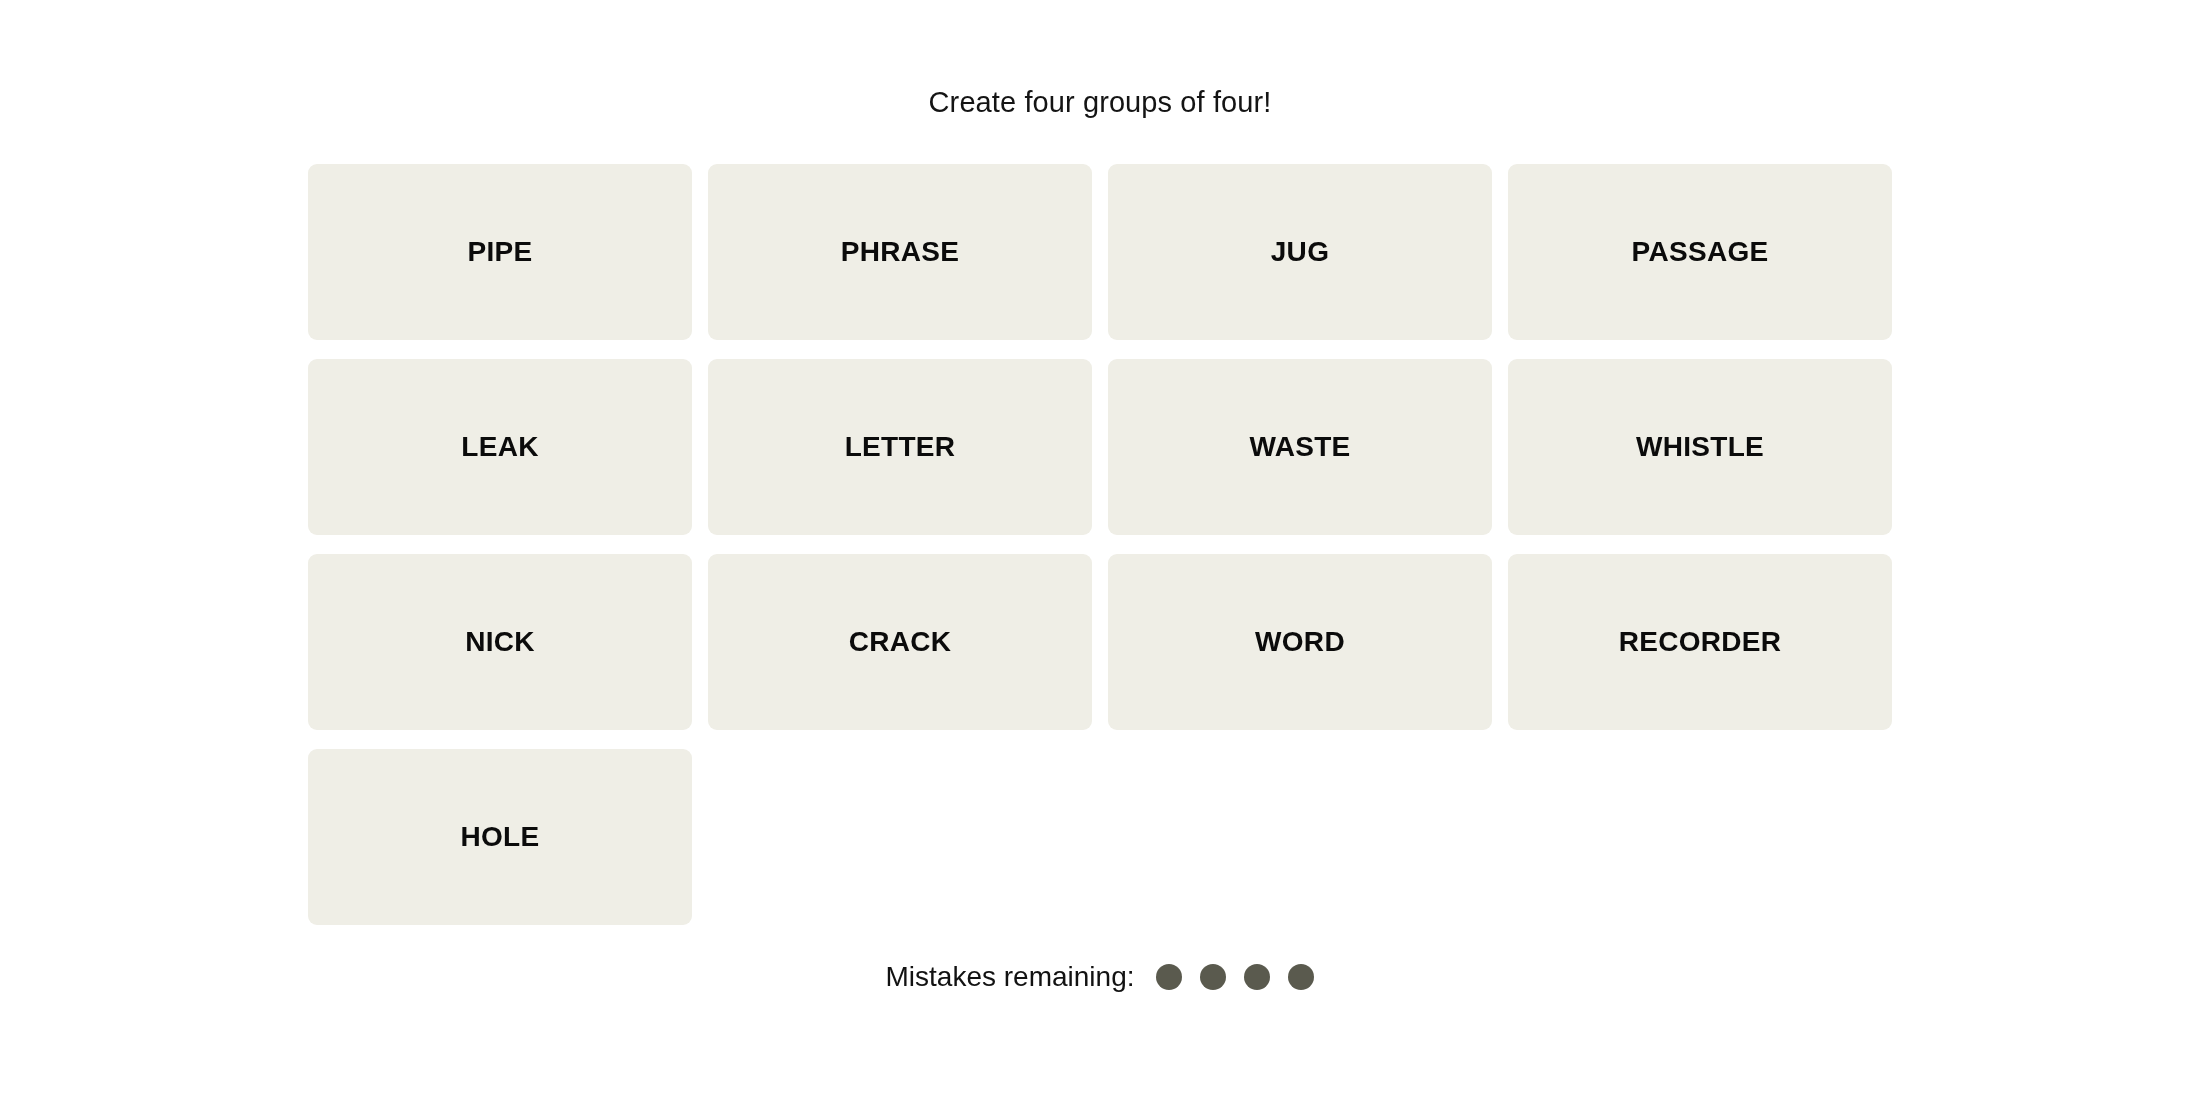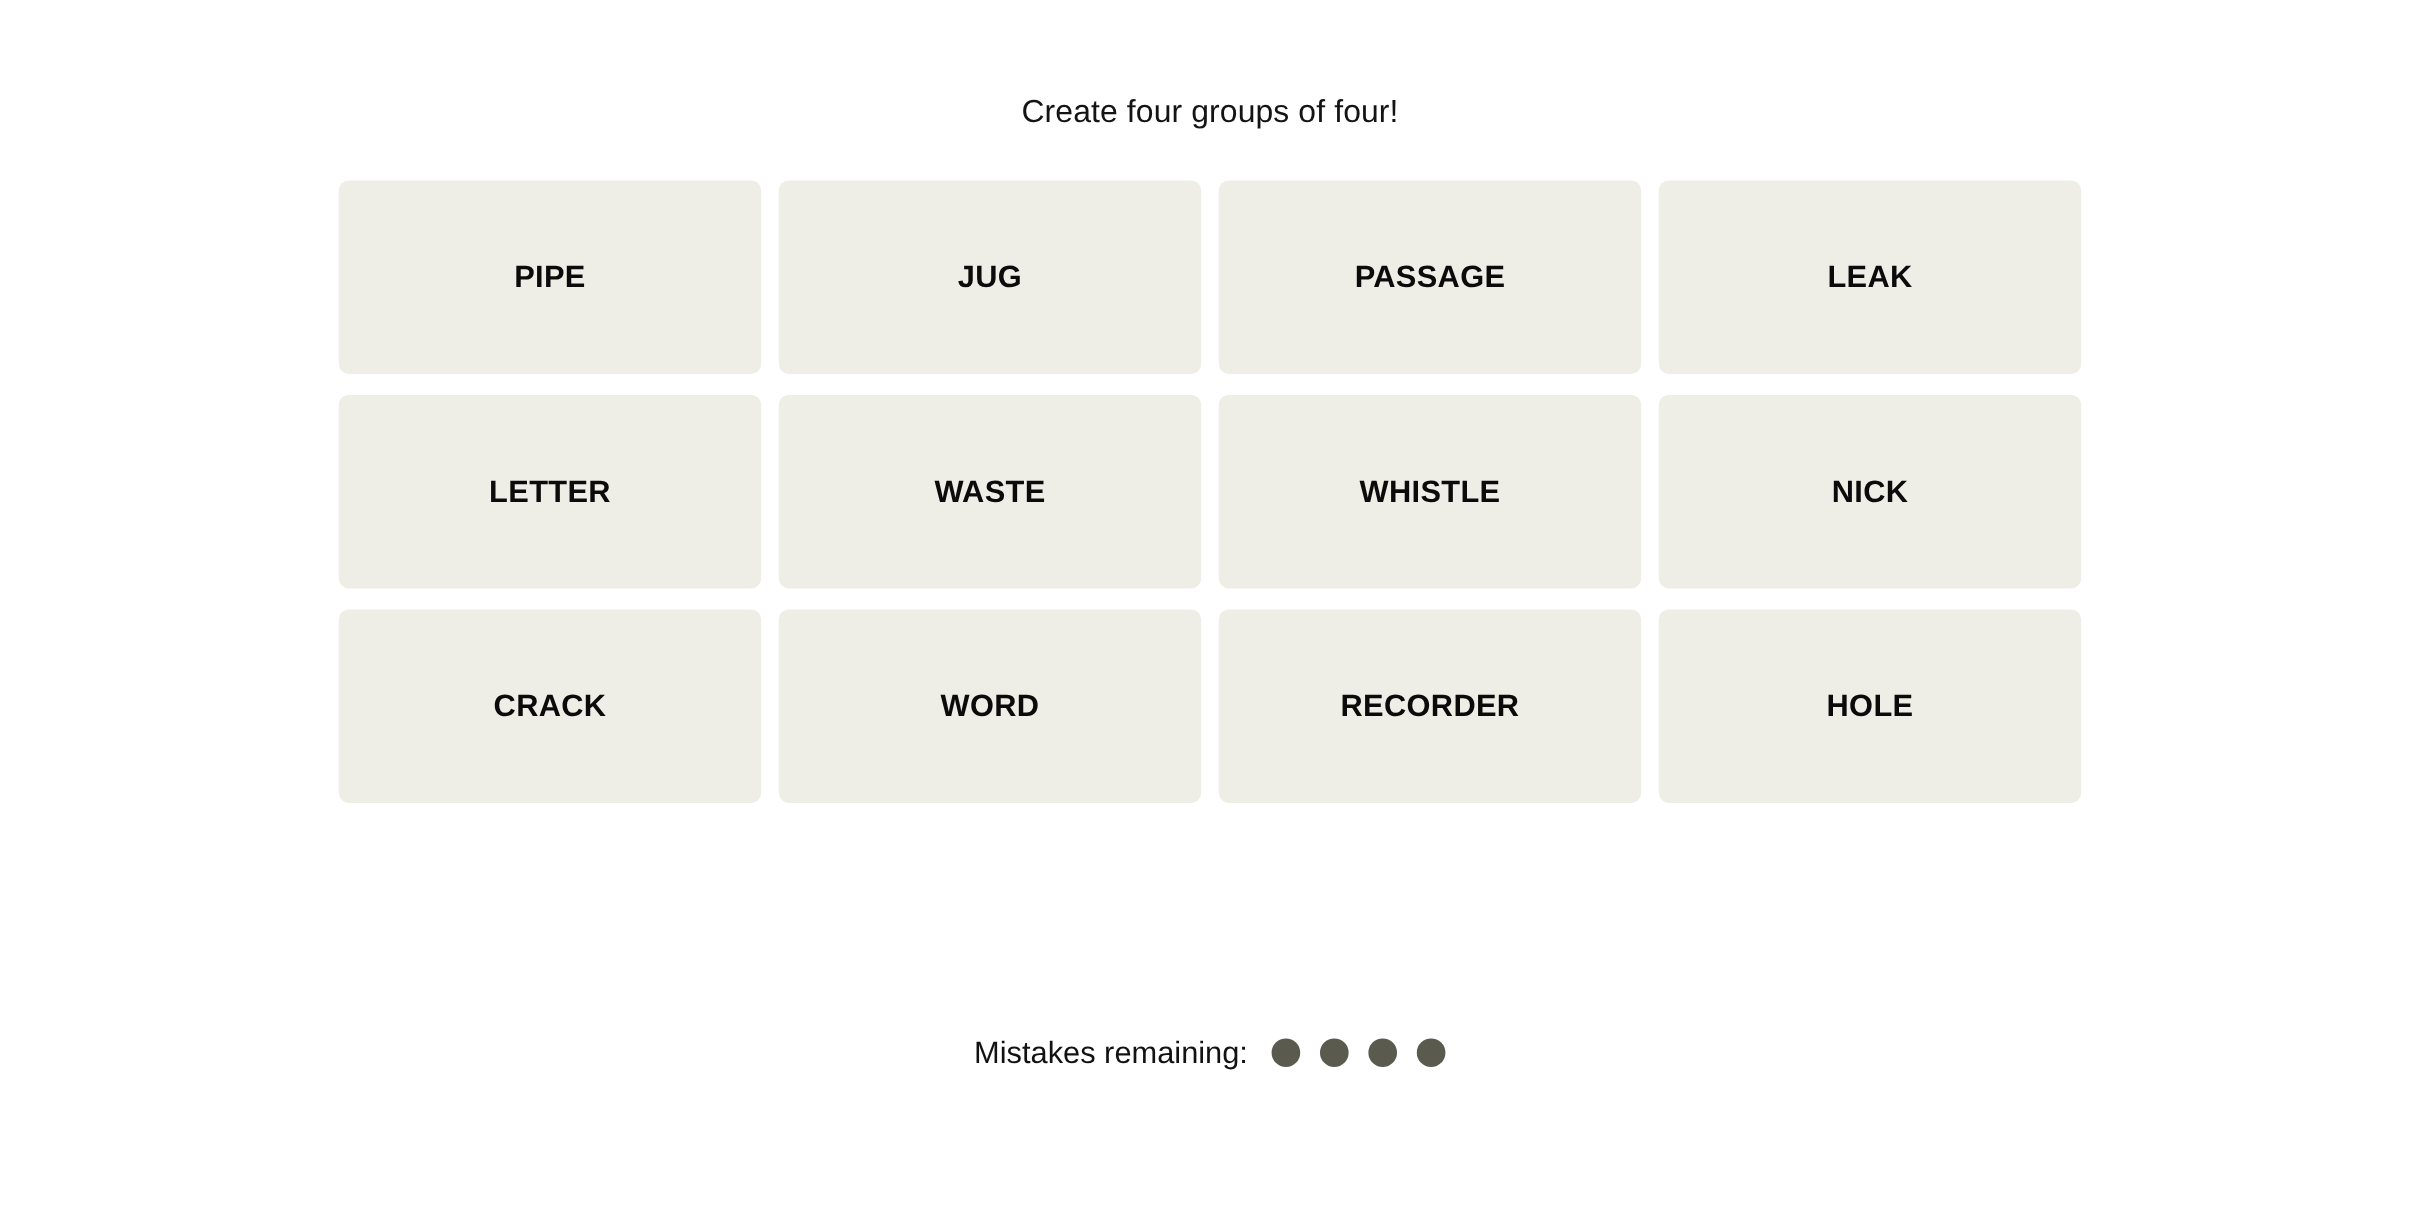--- a/index.html
+++ b/index.html
@@ -61,21 +61,21 @@
     font-size: 28px;
     font-weight: 700;
     color: #0b0b0b;
     letter-spacing: 0.3px;
     text-transform: uppercase;
     line-height: 1;
     text-align: center;
   }
 
   .mistakes-bar {
-    margin-top: 18px;
+    margin-top: 38px;
     display: flex;
     align-items: center;
     justify-content: center;
     gap: 22px;
   }
 
   .mistakes-label {
     font-size: 28px;
     font-weight: 400;
     color: #121212;
@@ -99,20 +99,23 @@
 </head>
 <body>
 
 <div class="game-root">
 
   <div class="instruction">Create four groups of four!</div>
 
   <div class="board">
     <button class="tile">
       <span class="tile-label">PIPE</span>
+    </button>
+    <button class="tile">
+      <span class="tile-label">PHRASE</span>
     </button>
     <button class="tile">
       <span class="tile-label">JUG</span>
     </button>
     <button class="tile">
       <span class="tile-label">PASSAGE</span>
     </button>
 
     <button class="tile">
       <span class="tile-label">LEAK</span>

